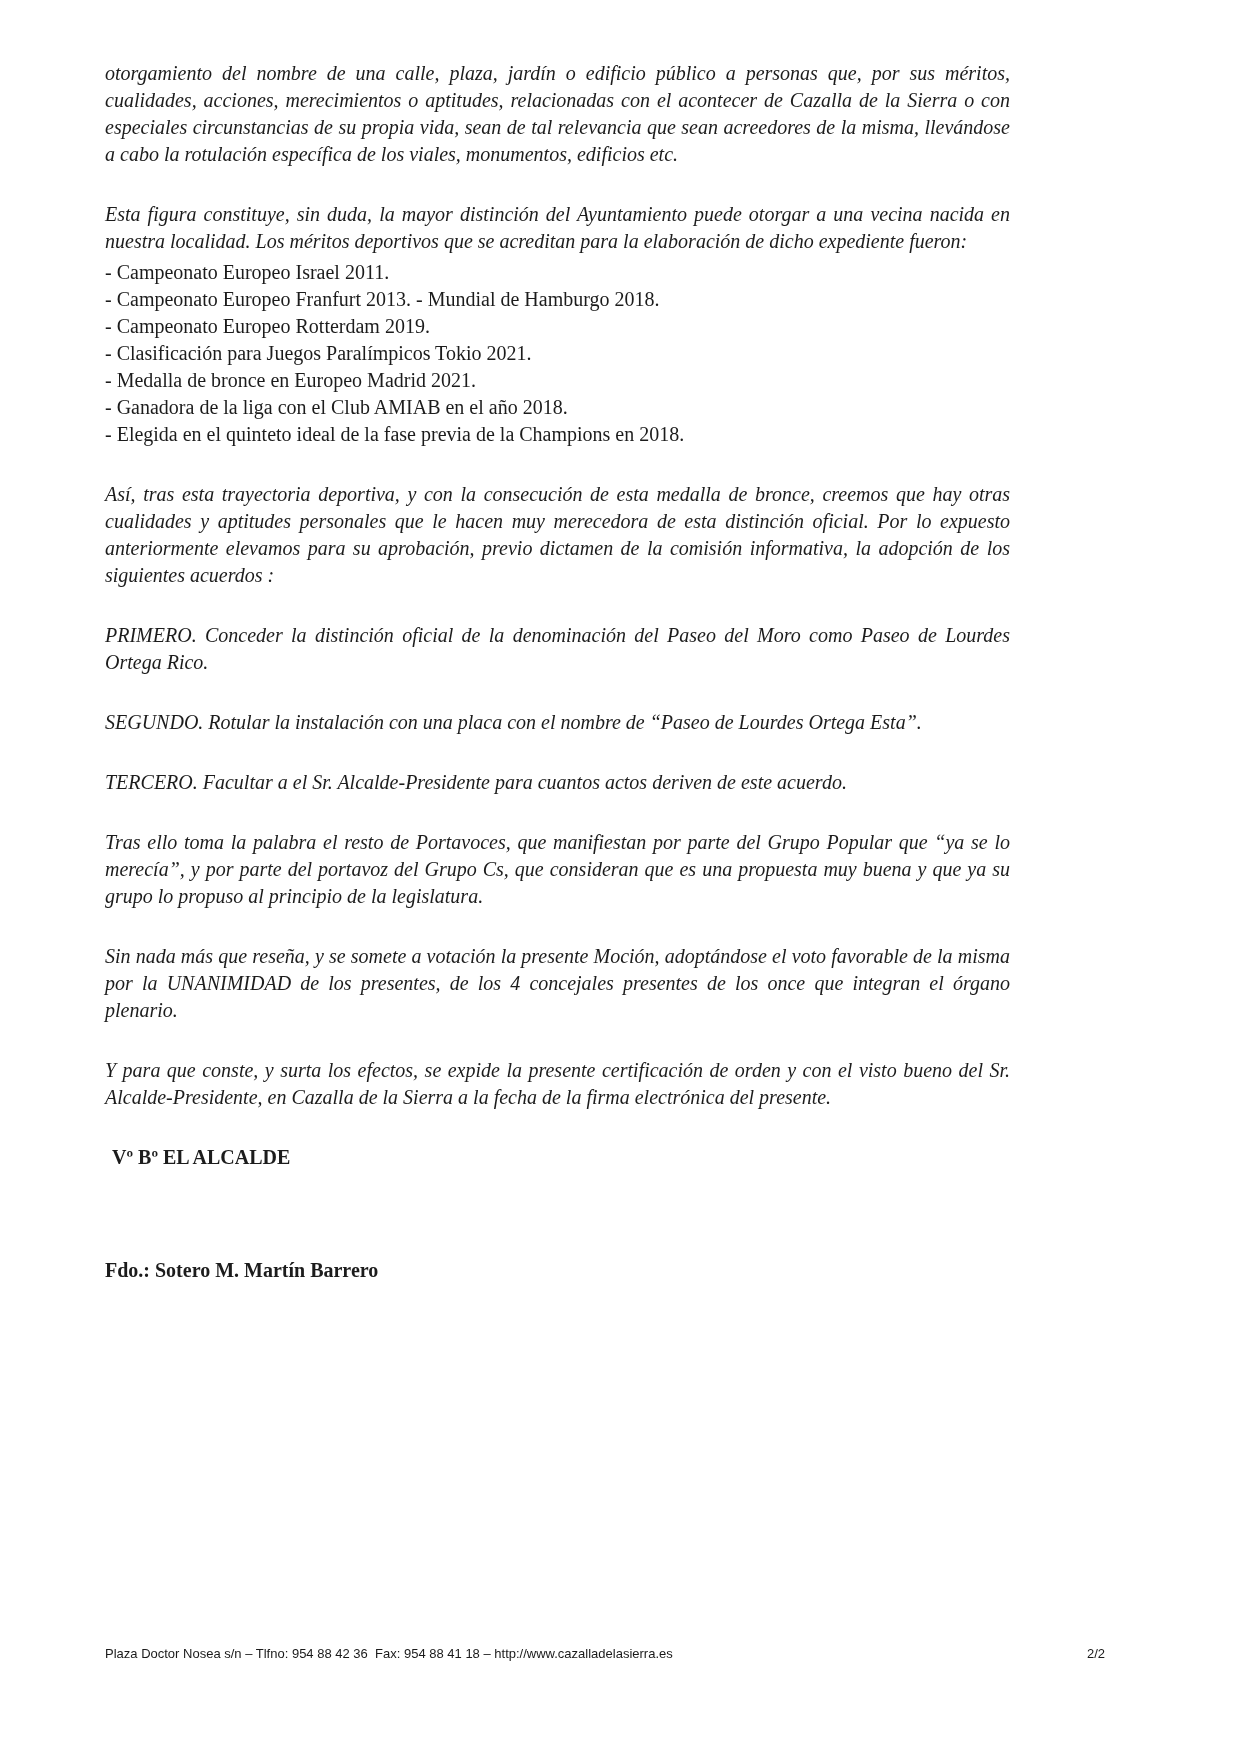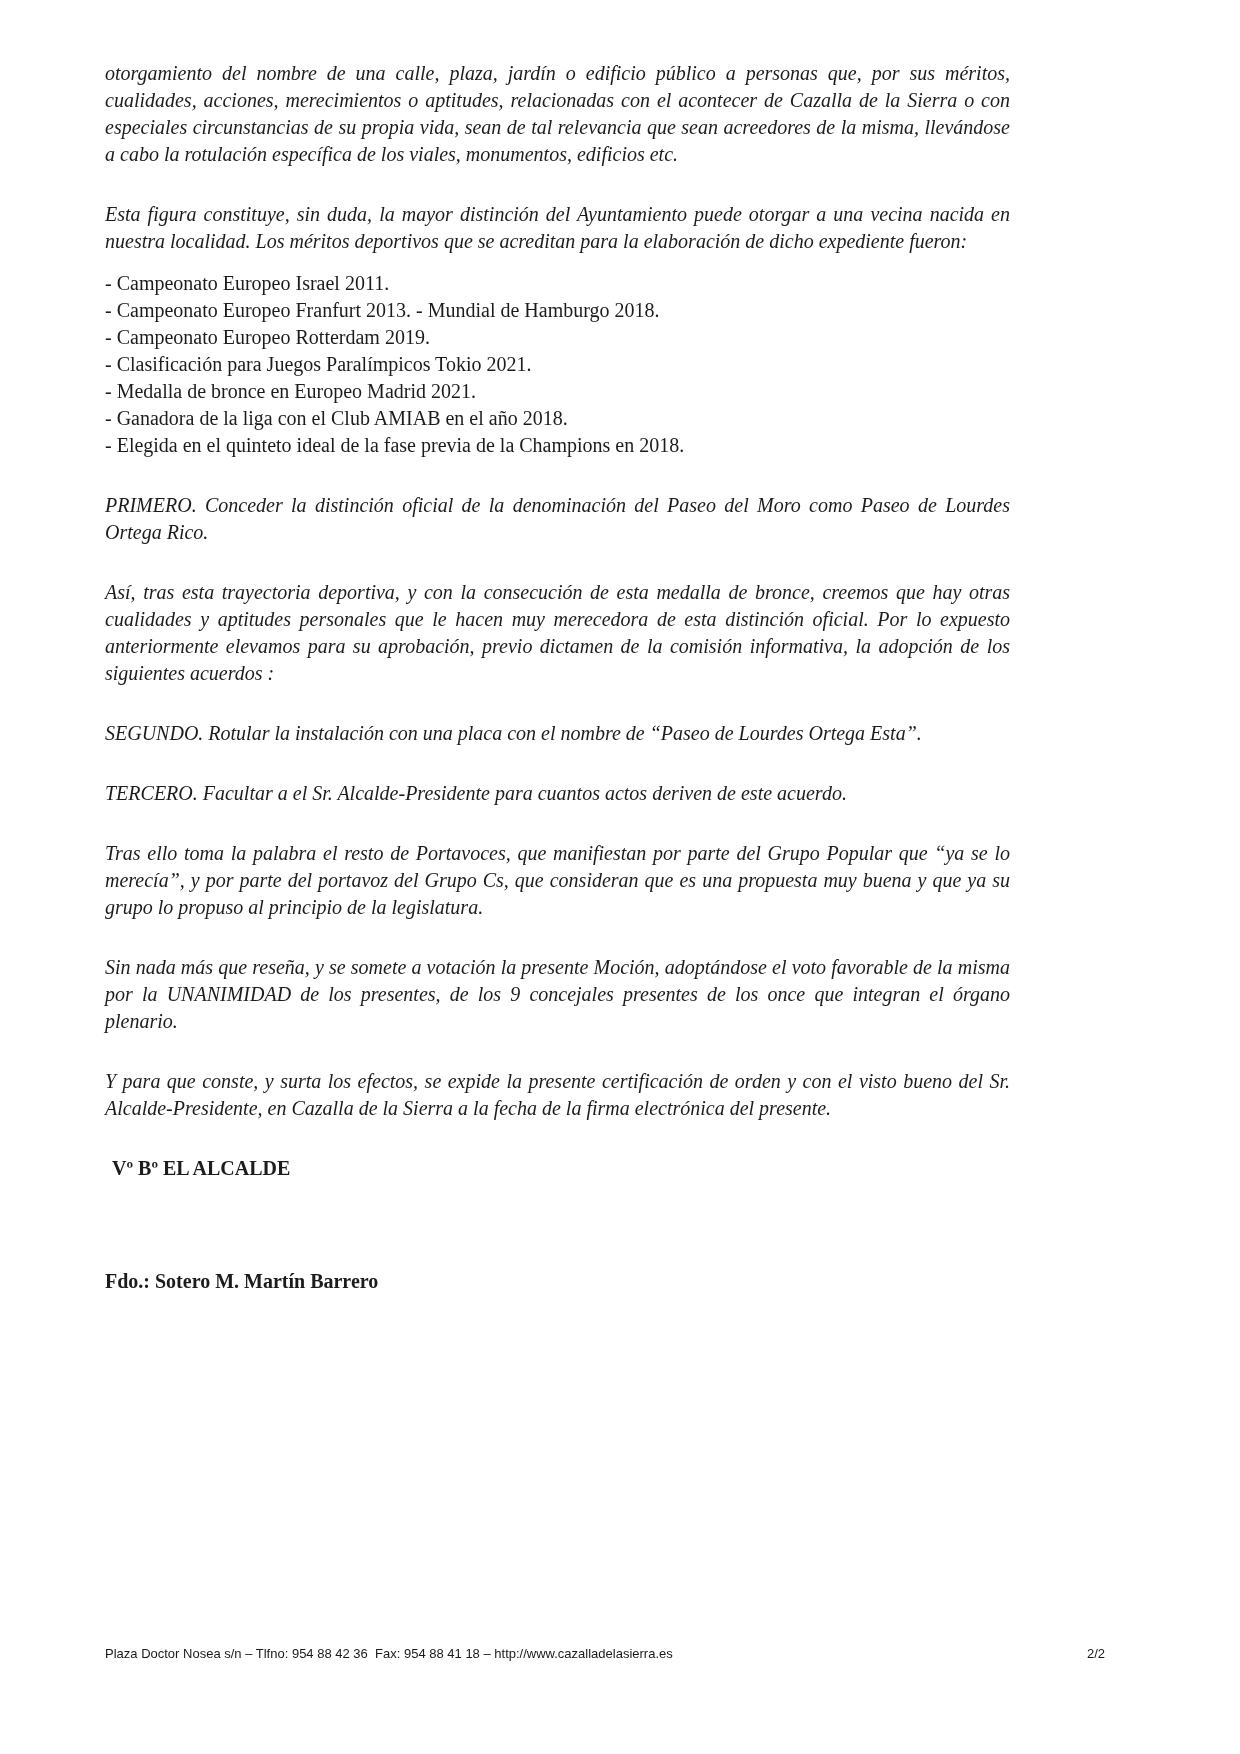--- a/index.html
+++ b/index.html
@@ -23,21 +23,21 @@
     width: 905px;
     font-size: 20px;
     line-height: 27px;
   }
   .content p {
     margin: 0 0 33px 0;
     text-align: justify;
     font-style: italic;
   }
   .content p.tight {
-    margin-bottom: 15px;
+    margin-bottom: 4px;
   }
   .merits {
     margin: 0 0 33px 0;
     padding: 0;
     list-style: none;
   }
   .merits li {
     margin: 0;
     text-align: left;
   }
@@ -80,31 +80,31 @@
     <ul class="merits">
       <li>- Campeonato Europeo Israel 2011.</li>
       <li>- Campeonato Europeo Franfurt 2013. - Mundial de Hamburgo 2018.</li>
       <li>- Campeonato Europeo Rotterdam 2019.</li>
       <li>- Clasificación para Juegos Paralímpicos Tokio 2021.</li>
       <li>- Medalla de bronce en Europeo Madrid 2021.</li>
       <li>- Ganadora de la liga con el Club AMIAB en el año 2018.</li>
       <li>- Elegida en el quinteto ideal de la fase previa de la Champions en 2018.</li>
     </ul>
 
+    <p>Así, tras esta trayectoria deportiva, y con la consecución de esta medalla de bronce, creemos que hay otras cualidades y aptitudes personales que le hacen muy merecedora de esta distinción oficial. Por lo expuesto anteriormente elevamos para su aprobación, previo dictamen de la comisión informativa, la adopción de los siguientes acuerdos :</p>
+
     <p>PRIMERO. Conceder la distinción oficial de la denominación del Paseo del Moro como Paseo de Lourdes Ortega Rico.</p>
-
-    <p>Así, tras esta trayectoria deportiva, y con la consecución de esta medalla de bronce, creemos que hay otras cualidades y aptitudes personales que le hacen muy merecedora de esta distinción oficial. Por lo expuesto anteriormente elevamos para su aprobación, previo dictamen de la comisión informativa, la adopción de los siguientes acuerdos :</p>
 
     <p>SEGUNDO. Rotular la instalación con una placa con el nombre de “Paseo de Lourdes Ortega Esta”.</p>
 
     <p>TERCERO. Facultar a el Sr. Alcalde-Presidente para cuantos actos deriven de este acuerdo.</p>
 
     <p>Tras ello toma la palabra el resto de Portavoces, que manifiestan por parte del Grupo Popular que “ya se lo merecía”, y por parte del portavoz del Grupo Cs, que consideran que es una propuesta muy buena y que ya su grupo lo propuso al principio de la legislatura.</p>
 
-    <p>Sin nada más que reseña, y se somete a votación la presente Moción, adoptándose el voto favorable de la misma por la UNANIMIDAD de los presentes, de los 9 concejales presentes de los once que integran el órgano plenario.</p>
+    <p>Sin nada más que reseña, y se somete a votación la presente Moción, adoptándose el voto favorable de la misma por la UNANIMIDAD de los presentes, de los 4 concejales presentes de los once que integran el órgano plenario.</p>
 
     <p style="margin-bottom:8px">Y para que conste, y surta los efectos, se expide la presente certificación de orden y con el visto bueno del Sr. Alcalde-Presidente, en Cazalla de la Sierra a la fecha de la firma electrónica del presente.</p>
 
     <div class="sig-vb">Vº Bº EL ALCALDE</div>
 
     <div class="sig-fdo">Fdo.: Sotero M. Martín Barrero</div>
 
   </div>
 
   <div class="footer">

